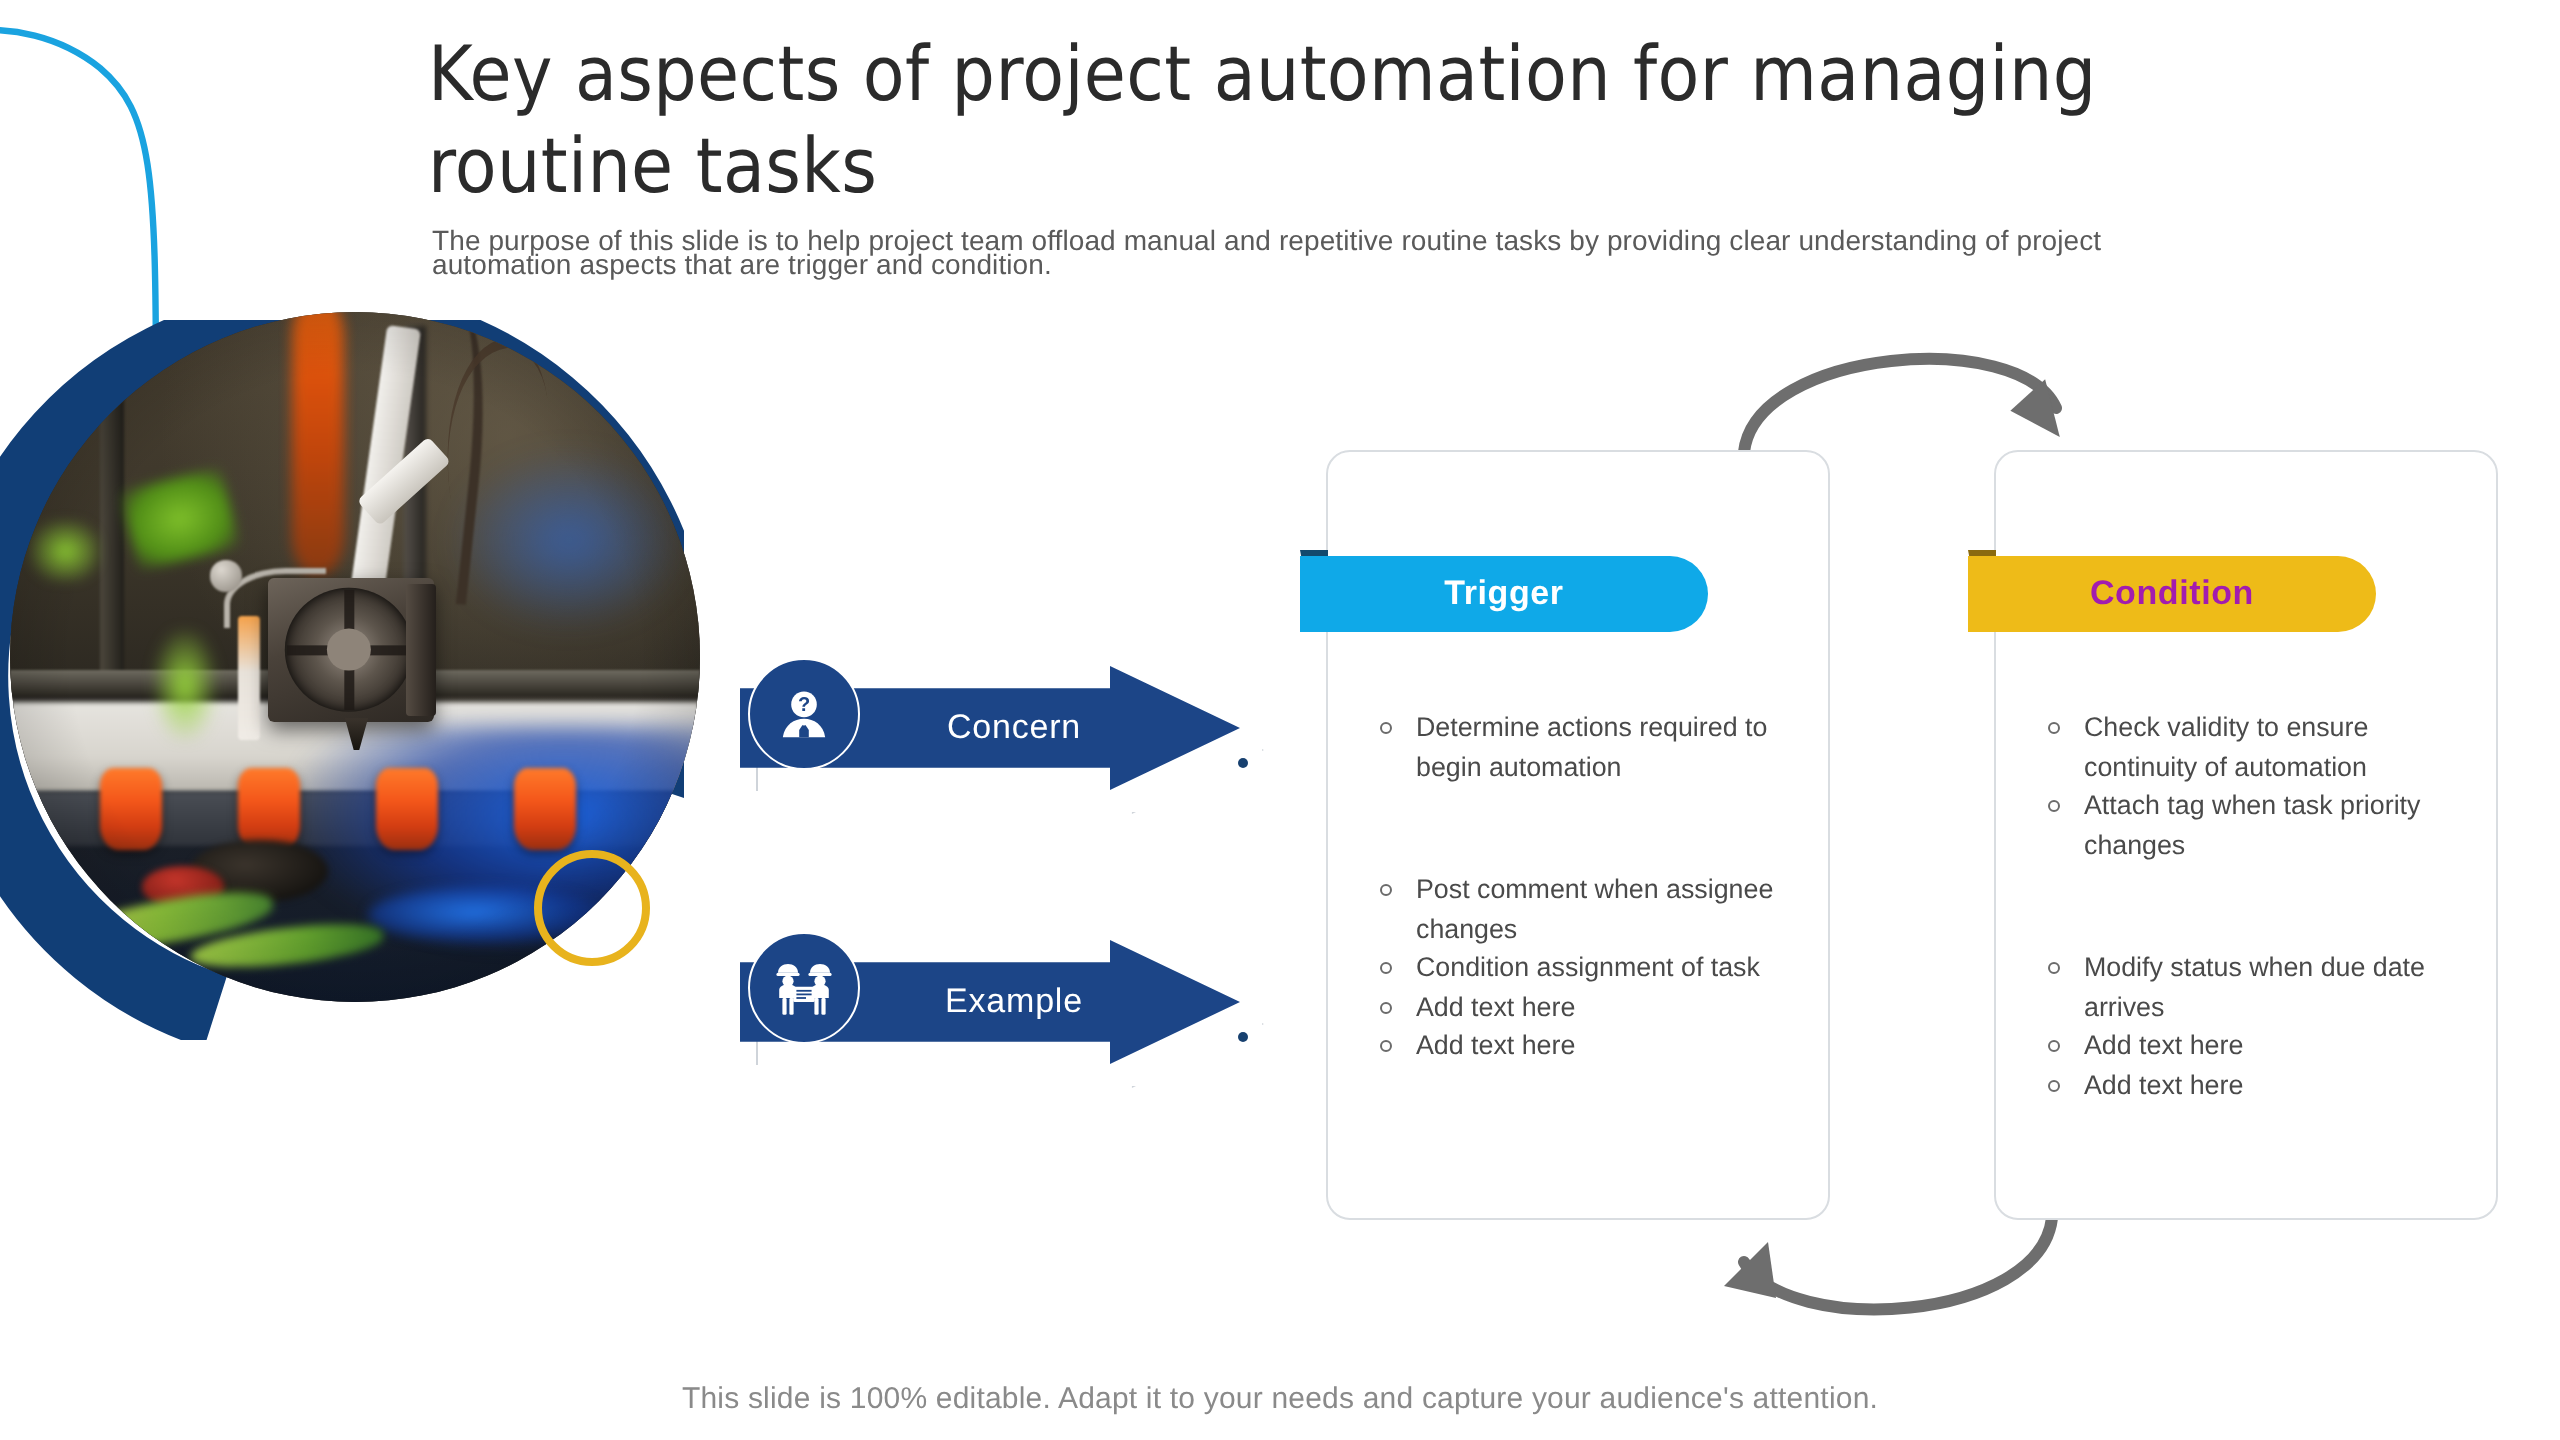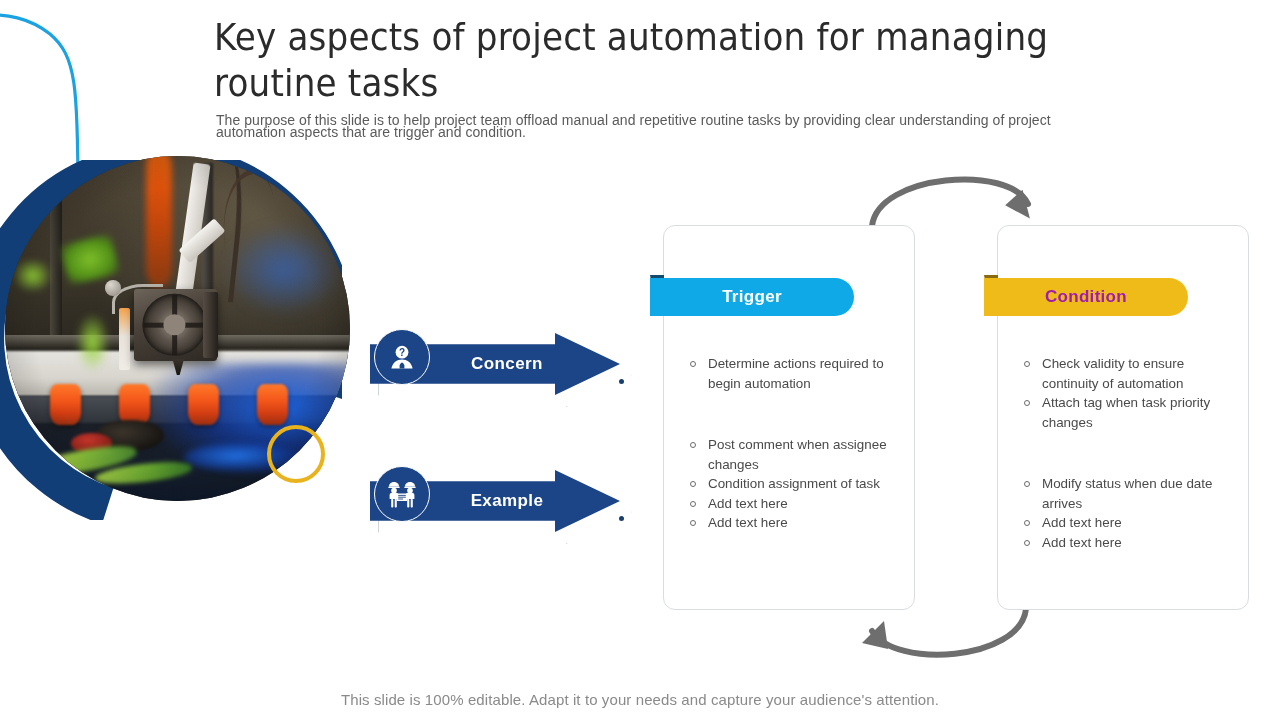--- a/index.html
+++ b/index.html
@@ -312,21 +312,21 @@
   }
   .arrow-label {
     position: absolute;
     left: 62px; top: 0;
     width: 150px; height: 62px;
     display: flex;
     align-items: center;
     justify-content: center;
     color: #ffffff;
     font-size: 17px;
-    font-weight: bold;
+    font-weight: normal;
     letter-spacing: .4px;
     z-index: 4;
   }
   .arrow-dot {
     position: absolute;
     right: 6px; top: 46px;
     width: 5px; height: 5px;
     border-radius: 50%;
     background: #17406f;
     z-index: 4;

